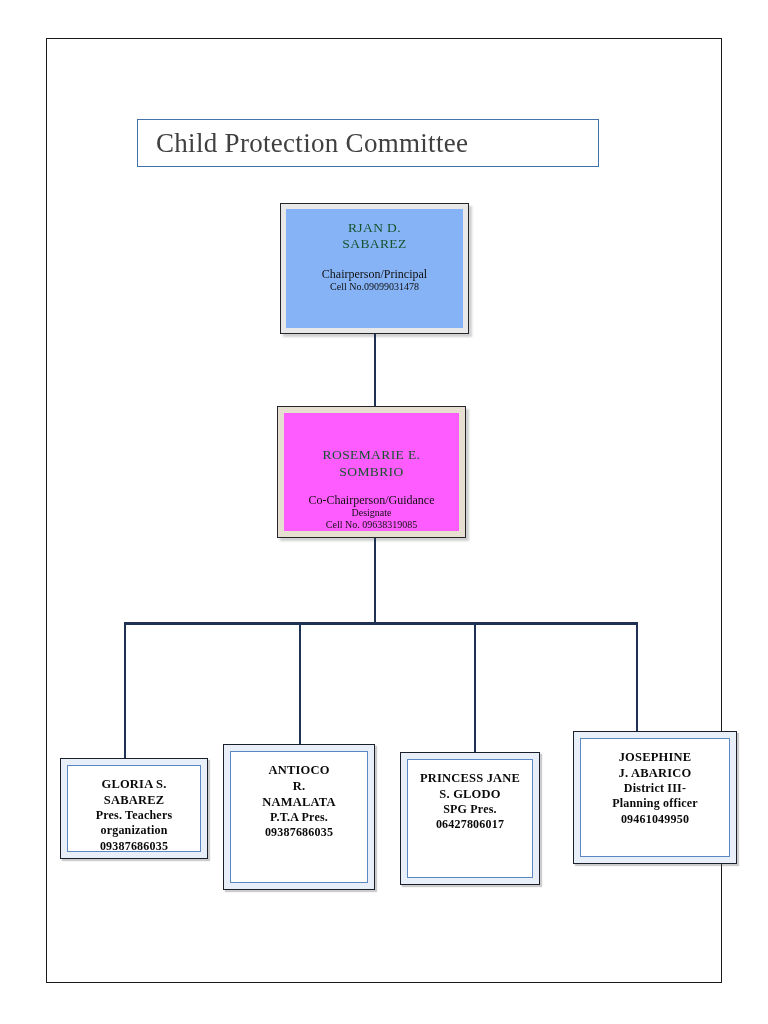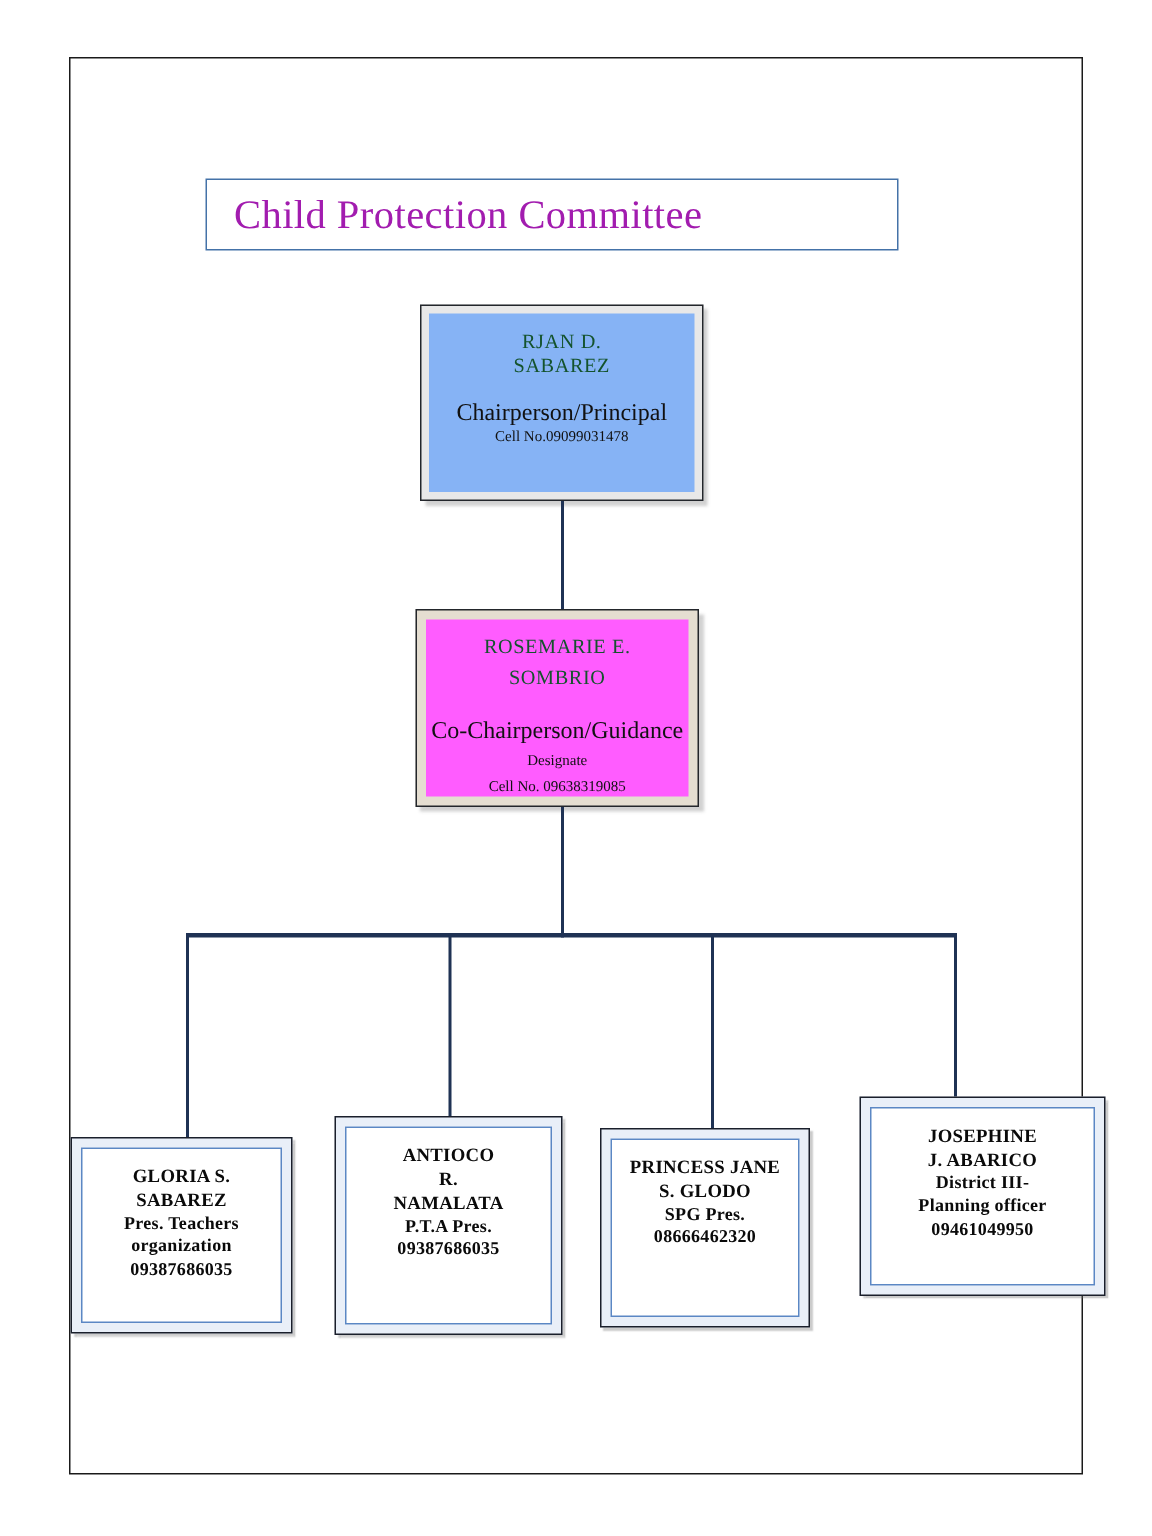--- a/index.html
+++ b/index.html
@@ -47,21 +47,21 @@
     background: #ffffff;
     display: flex;
     align-items: center;
     padding-left: 18px;
   }
   .title-text {
     font-size: 27px;
     font-weight: 400;
     letter-spacing: 0.3px;
     line-height: 1;
-    color: #a21caf;
+    color: #404040;
     white-space: nowrap;
   }
 
   
   .line-v, .line-h {
     position: absolute;
     background: #1f3254;
   }
   .line-v { width: 2.2px; }
   .line-h { height: 3px; }
@@ -102,34 +102,34 @@
     background: #e5ded1;
     box-shadow: 3px 3px 2px rgba(120,120,120,0.35);
   }
   .node-second .inner {
     position: absolute;
     left: 6px; top: 6px; right: 6px; bottom: 6px;
     background: #ff5cff;
     display: flex;
     flex-direction: column;
     align-items: center;
-    justify-content: space-between;
+    justify-content: flex-end;
     padding-top: 10px;
     box-sizing: border-box;
   }
 
   .nm-name {
     font-size: 13.5px;
     line-height: 1.22;
     text-align: center;
     letter-spacing: 0.4px;
     color: #14532d;
   }
   .nm-role {
-    font-size: 16px;
+    font-size: 12px;
     line-height: 1.18;
     text-align: center;
     color: #111111;
     margin-top: 14px;
   }
   .nm-cell {
     font-size: 10px;
     line-height: 1.18;
     text-align: center;
     color: #111111;
@@ -202,21 +202,21 @@
 
   <div class="line-v" style="left:374px; top:538px; height:87px;"></div>
 
   <div class="line-h" style="left:124px; top:622px; width:514px;"></div>
 
   <div class="line-v" style="left:124px; top:622px; height:137px;"></div>
   <div class="line-v" style="left:299px; top:622px; height:122px;"></div>
   <div class="line-v" style="left:474px; top:622px; height:130px;"></div>
   <div class="line-v" style="left:636px; top:622px; height:133px;"></div>
 
-  <div class="leaf" style="left:47px; top:758px; width:148px; height:131px;">
+  <div class="leaf" style="left:60px; top:758px; width:148px; height:101px;">
     <div class="inner">
       <div class="leaf-line">GLORIA S.</div>
       <div class="leaf-line">SABAREZ</div>
       <div class="leaf-line sub">Pres. Teachers</div>
       <div class="leaf-line sub">organization</div>
       <div class="leaf-line sub">09387686035</div>
     </div>
   </div>
 
   <div class="leaf" style="left:223px; top:744px; width:152px; height:146px;">
@@ -227,21 +227,21 @@
       <div class="leaf-line sub">P.T.A Pres.</div>
       <div class="leaf-line sub">09387686035</div>
     </div>
   </div>
 
   <div class="leaf" style="left:400px; top:752px; width:140px; height:133px;">
     <div class="inner">
       <div class="leaf-line">PRINCESS JANE</div>
       <div class="leaf-line">S. GLODO</div>
       <div class="leaf-line sub">SPG Pres.</div>
-      <div class="leaf-line sub">08666462320</div>
+      <div class="leaf-line sub">06427806017</div>
     </div>
   </div>
 
   <div class="leaf" style="left:573px; top:731px; width:164px; height:133px;">
     <div class="inner">
       <div class="leaf-line">JOSEPHINE</div>
       <div class="leaf-line">J. ABARICO</div>
       <div class="leaf-line sub">District III-</div>
       <div class="leaf-line sub">Planning officer</div>
       <div class="leaf-line sub">09461049950</div>

